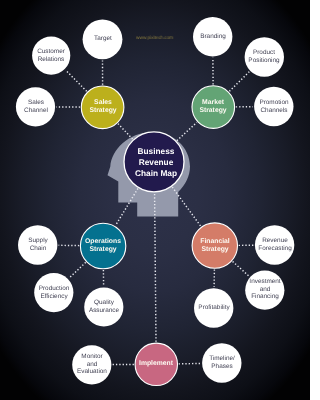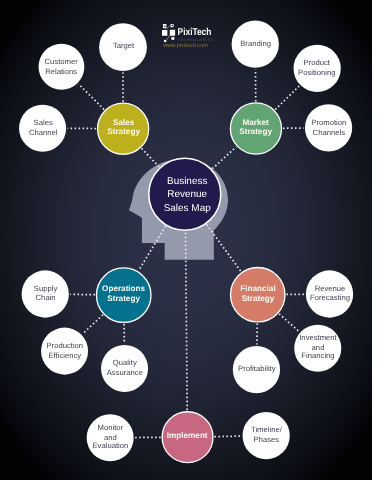--- a/index.html
+++ b/index.html
@@ -6,21 +6,21 @@
   body{width:310px;height:400px;overflow:hidden;font-family:"Liberation Sans",sans-serif;-webkit-font-smoothing:antialiased;text-rendering:geometricPrecision;}
   #stage{position:relative;width:310px;height:400px;background:#050509;overflow:hidden;}
   #bg{position:absolute;inset:0;background:
       radial-gradient(ellipse 196px 252px at 155px 196px,
         #2d3149 0%, #2b2f45 22%, #272b3f 38%, #202434 54%, #191c28 68%,
         #13151e 78%, #0d0f16 88%, #06070c 96%, #020203 100%);}
   svg.layer{position:absolute;left:0;top:0;width:310px;height:400px;}
   .lbl{position:absolute;text-align:center;line-height:7.7px;white-space:nowrap;transform:translate(-50%,-50%);will-change:transform;}
   .lbl.leaf{font-size:6.4px;color:#3f3f51;}
   .lbl.branch{font-size:6.8px;font-weight:bold;color:#fdfaf2;line-height:8.25px;}
-  .lbl.center-lbl{font-size:8.3px;font-weight:normal;color:#ffffff;line-height:11px;}
+  .lbl.center-lbl{font-size:8.3px;font-weight:bold;color:#ffffff;line-height:11px;}
   #logo{position:absolute;left:134.9px;top:19.6px;display:flex;align-items:flex-start;gap:1.7px;}
   #logomark{width:11.4px;height:16px;display:block;}
   #brandname{font-size:8.3px;font-weight:bold;color:#ffffff;line-height:10.4px;transform:scaleX(0.84);transform-origin:left top;white-space:nowrap;margin-top:1.5px;will-change:transform;}
   #brandtag{font-size:2.8px;color:#555a70;letter-spacing:0.68px;line-height:3px;margin-top:0.4px;transform:translateZ(0);}
   #brandurl{position:absolute;left:135.6px;top:35.5px;font-size:4.8px;color:#8a7c3e;white-space:nowrap;transform:scaleX(0.98);transform-origin:left top;will-change:transform;}
 </style>
 </head>
 <body>
 
 <div id="stage">
@@ -168,41 +168,17 @@
     <span>Financial</span><br>
     <span>Strategy</span>
   </div>
   <div class="lbl branch" style="left:156.3px;top:364.3px;">
     <span>Implement</span>
   </div>
 
   <div class="lbl center-lbl" style="left:155.6px;top:162.3px;">
     <span>Business</span><br>
     <span>Revenue</span><br>
-    <span>Sales Map</span>
+    <span>Chain Map</span>
   </div>
 
-  <div id="logo">
-    <svg id="logomark" viewBox="0 0 112 157">
-      <g stroke="#c7cad3" stroke-width="4.5" fill="none" stroke-linecap="round">
-        <path d="M28 141 L72 86"></path>
-        <path d="M32 44 L76 6"></path>
-      </g>
-      <g fill="#ffffff">
-        <rect x="8" y="0" width="28" height="35" rx="3"></rect>
-        <rect x="71" y="-2" width="24" height="28" rx="3"></rect>
-        <rect x="0" y="48" width="44" height="49" rx="3"></rect>
-        <rect x="64" y="46" width="47" height="50" rx="3"></rect>
-        <circle cx="25.5" cy="139" r="10.5"></circle>
-        <circle cx="89" cy="118" r="13.5"></circle>
-      </g>
-      <g fill="#13141d">
-        <rect x="16" y="14" width="14" height="8" rx="1.5"></rect>
-        <rect x="78" y="6" width="11" height="11" rx="2"></rect>
-      </g>
-    </svg>
-    <div id="brandtext">
-      <div id="brandname">PixiTech</div>
-      <div id="brandtag">TECHNOLOGIES</div>
-    </div>
-  </div>
   <div id="brandurl">www.pixitech.com</div>
 </div>
 
 </body></html>

